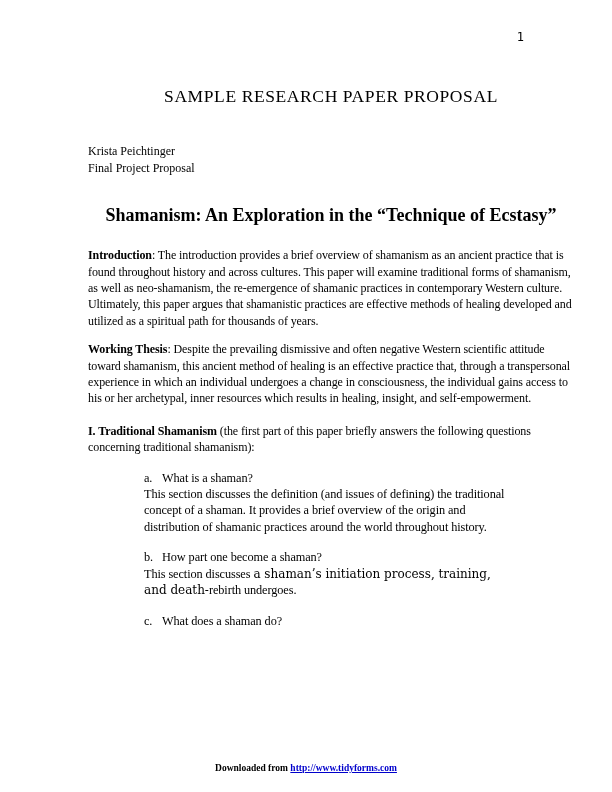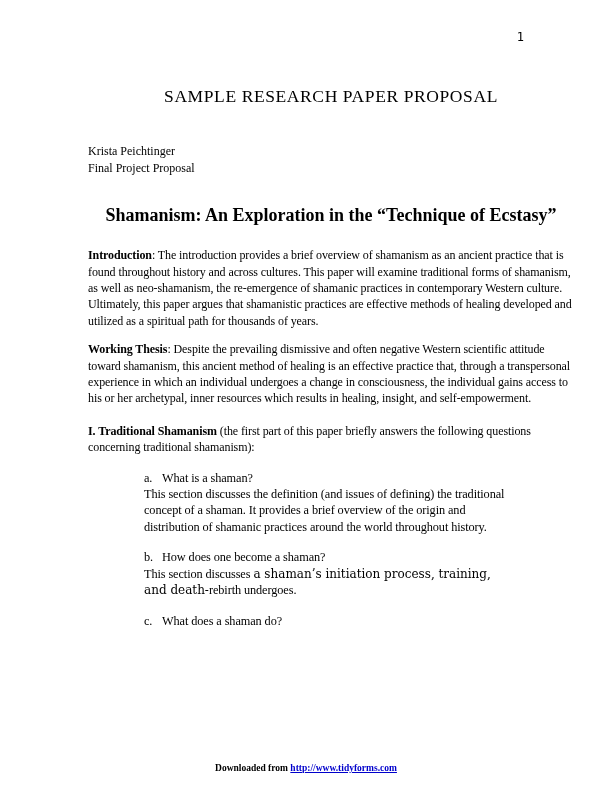--- a/index.html
+++ b/index.html
@@ -99,21 +99,21 @@
     <p class="body section1"><b class="lead">I. Traditional Shamanism</b><span> (the first part of this paper briefly answers the following questions concerning traditional shamanism):</span></p>
 
     <div class="olist">
 
       <div class="list-item">
         <div><span class="marker">a.</span><span>What is a shaman?</span></div>
         <div>This section discusses the definition (and issues of defining) the traditional concept of a shaman. It provides a brief overview of the origin and distribution of shamanic practices around the world throughout history.</div>
       </div>
 
       <div class="list-item">
-        <div><span class="marker">b.</span><span>How does one become a shaman?</span></div>
+        <div><span class="marker">b.</span><span>How part one become a shaman?</span></div>
         <div><span>This section discusses </span><span class="times">a shaman’s initiation process, training, and death-</span><span>rebirth undergoes.</span></div>
       </div>
 
       <div class="list-item">
         <div><span class="marker">c.</span><span>What does a shaman do?</span></div>
       </div>
 
     </div>
 
   </div>

